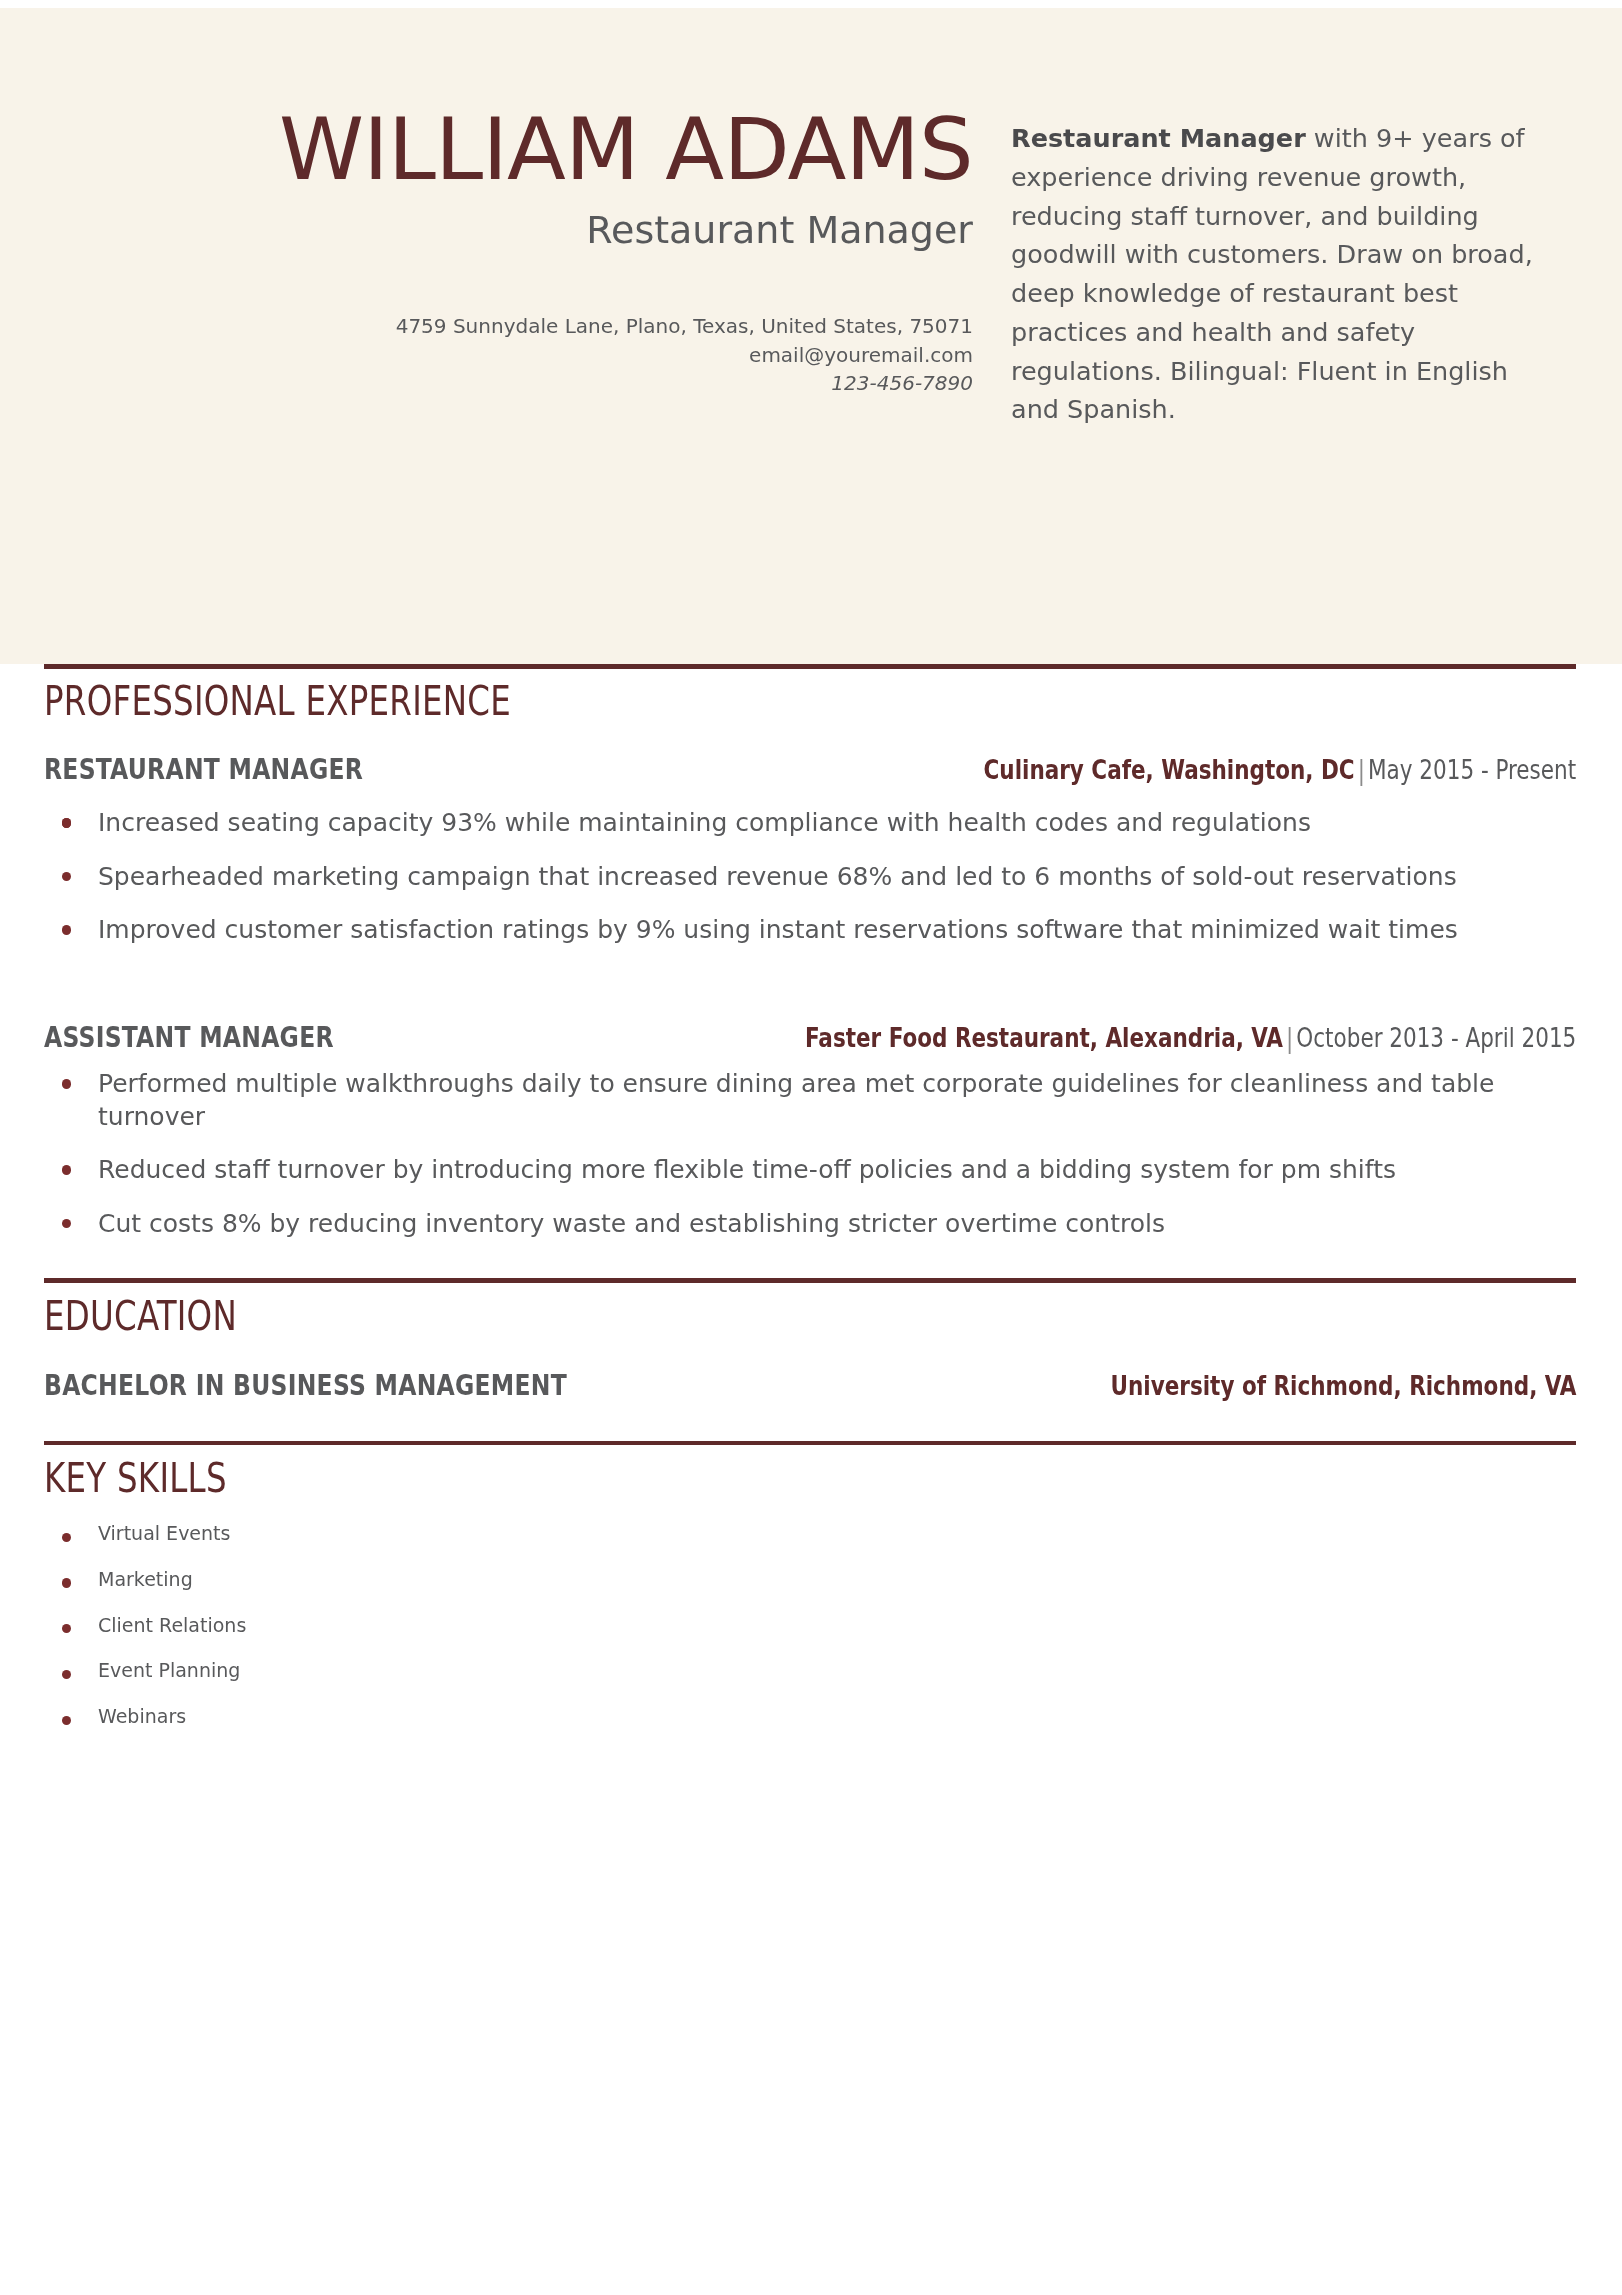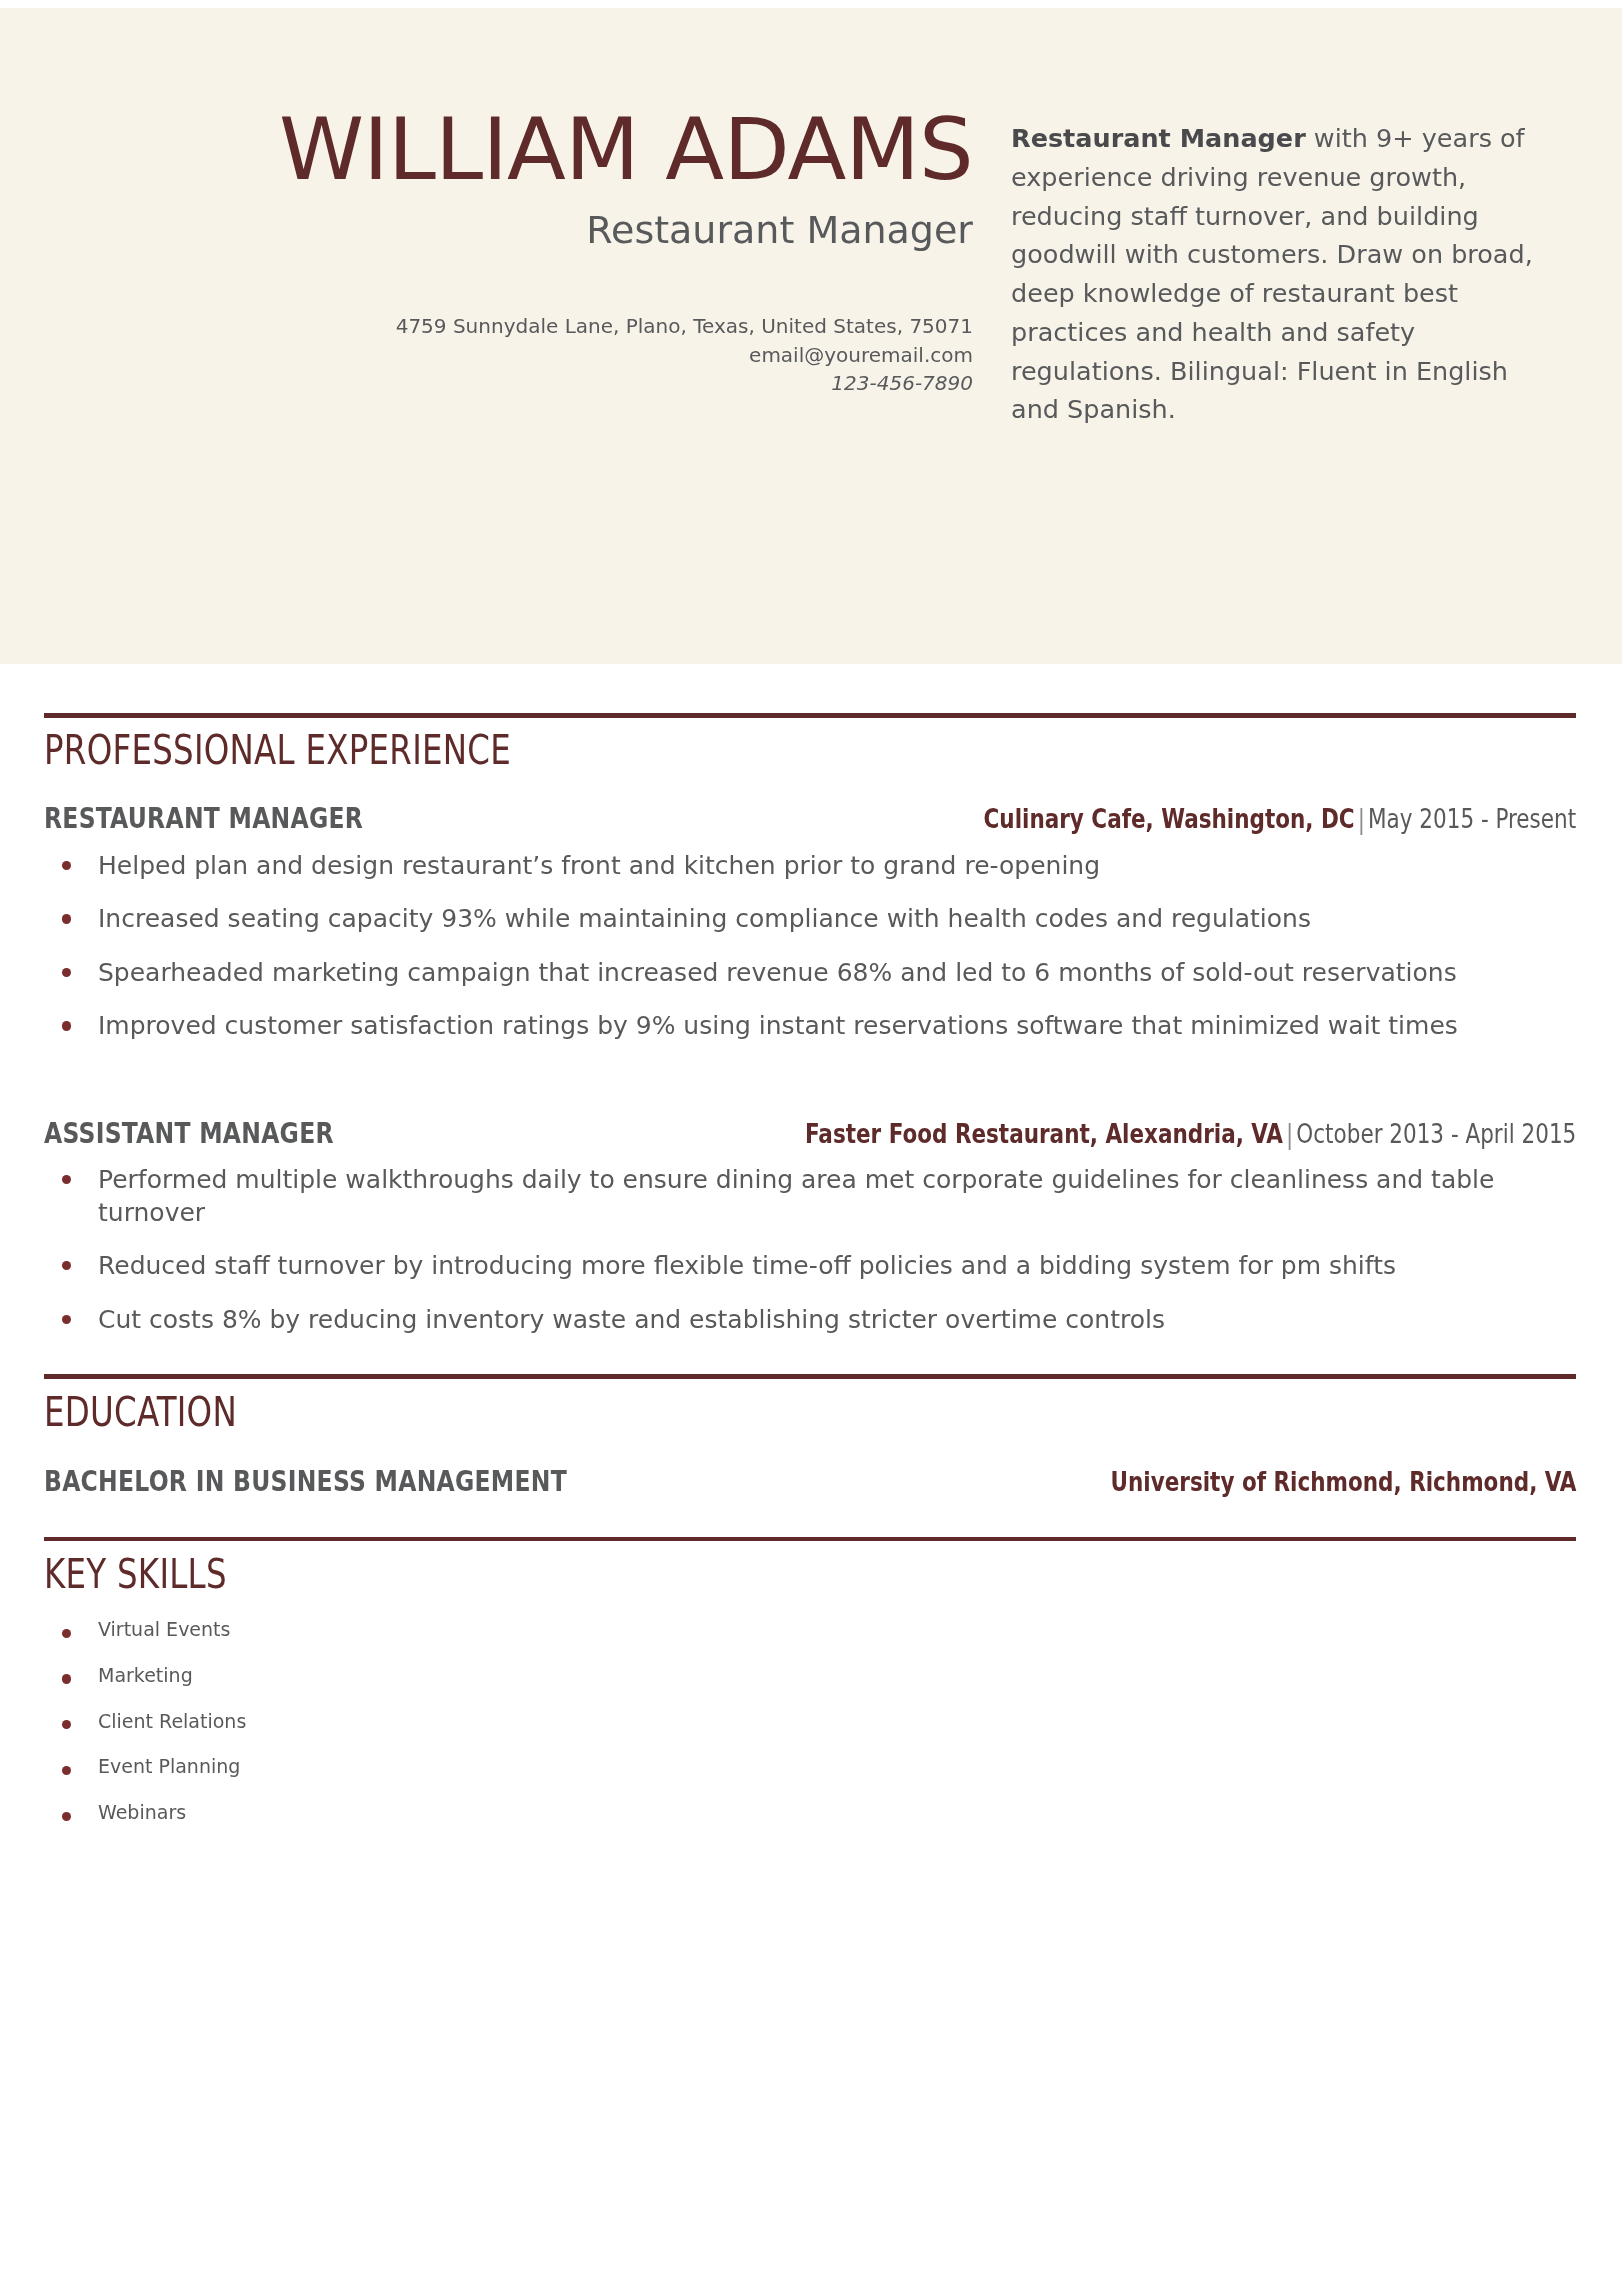--- a/index.html
+++ b/index.html
@@ -219,21 +219,21 @@
     position: absolute;
     left: 18.3px;
     top: 10.5px;
     width: 9.2px;
     height: 9.2px;
     border-radius: 50%;
     background: #7B2D2D;
     display: block;
   }
 
-  .sec-exp { margin-top: 49px; }
+  .sec-exp { }
   .sec-exp .job-row.second { margin-top: 73px; }
   .sec-edu { margin-top: 38px; }
   .sec-skills { margin-top: 39px; }
 </style>
 </head>
 <body>
 
 <div class="header-band">
   <div class="header-inner">
 
@@ -259,21 +259,21 @@
 
   <div class="section sec-exp">
     <div class="divider"></div>
     <h2 class="section-title">PROFESSIONAL EXPERIENCE</h2>
 
     <div class="job-row">
       <div class="job-position">RESTAURANT MANAGER</div>
       <div class="job-meta"><span class="job-company">Culinary Cafe, Washington, DC</span><span class="job-sep">|</span><span class="job-dates">May 2015 - Present</span></div>
     </div>
     <ul class="bullets">
-      <li><span class="dot"></span><span>Helped plan and design restaurant’s front and kitchen prior to grand re-opening</span></li>
+      <li><span class="dot"></span></li>
       <li><span class="dot"></span><span>Increased seating capacity 93% while maintaining compliance with health codes and regulations</span></li>
       <li><span class="dot"></span><span>Spearheaded marketing campaign that increased revenue 68% and led to 6 months of sold-out reservations</span></li>
       <li><span class="dot"></span><span>Improved customer satisfaction ratings by 9% using instant reservations software that minimized wait times</span></li>
     </ul>
 
     <div class="job-row second">
       <div class="job-position">ASSISTANT MANAGER</div>
       <div class="job-meta"><span class="job-company">Faster Food Restaurant, Alexandria, VA</span><span class="job-sep">|</span><span class="job-dates">October 2013 - April 2015</span></div>
     </div>
     <ul class="bullets">

